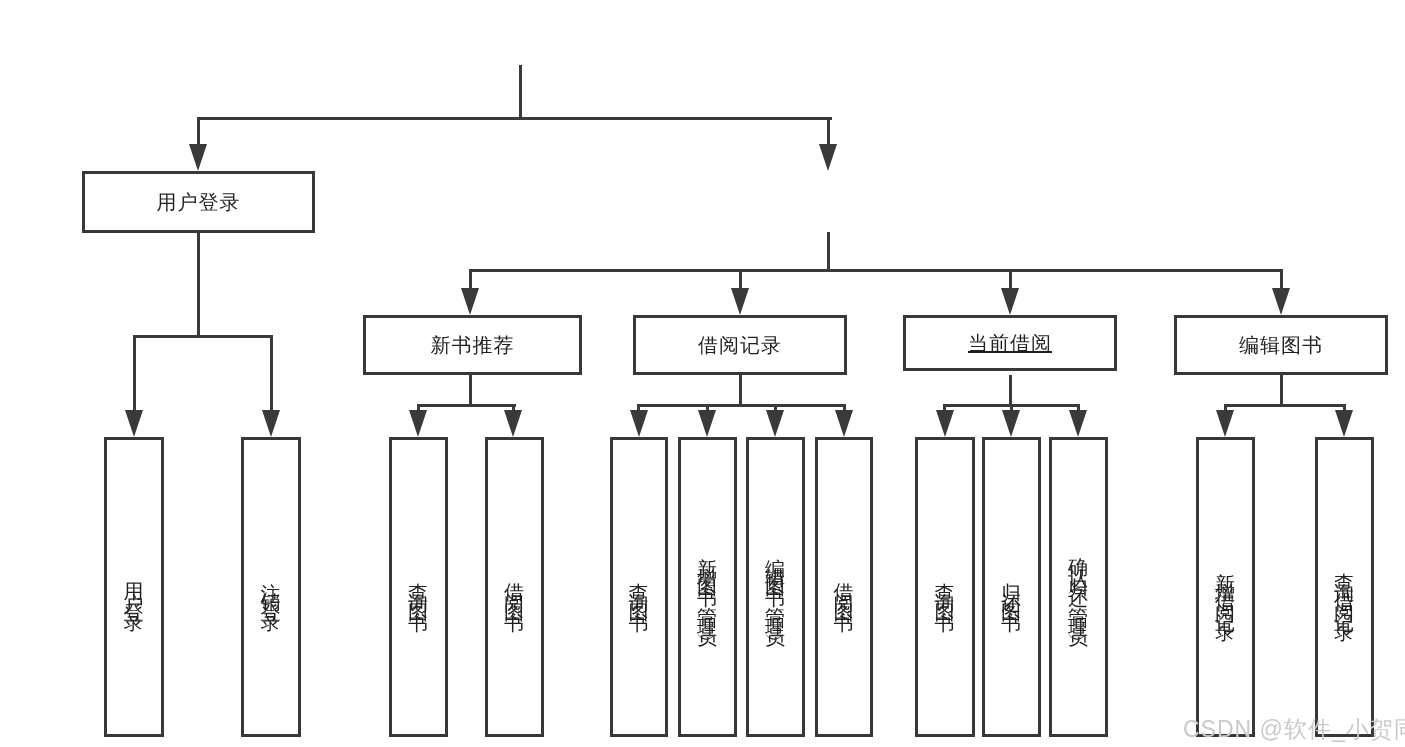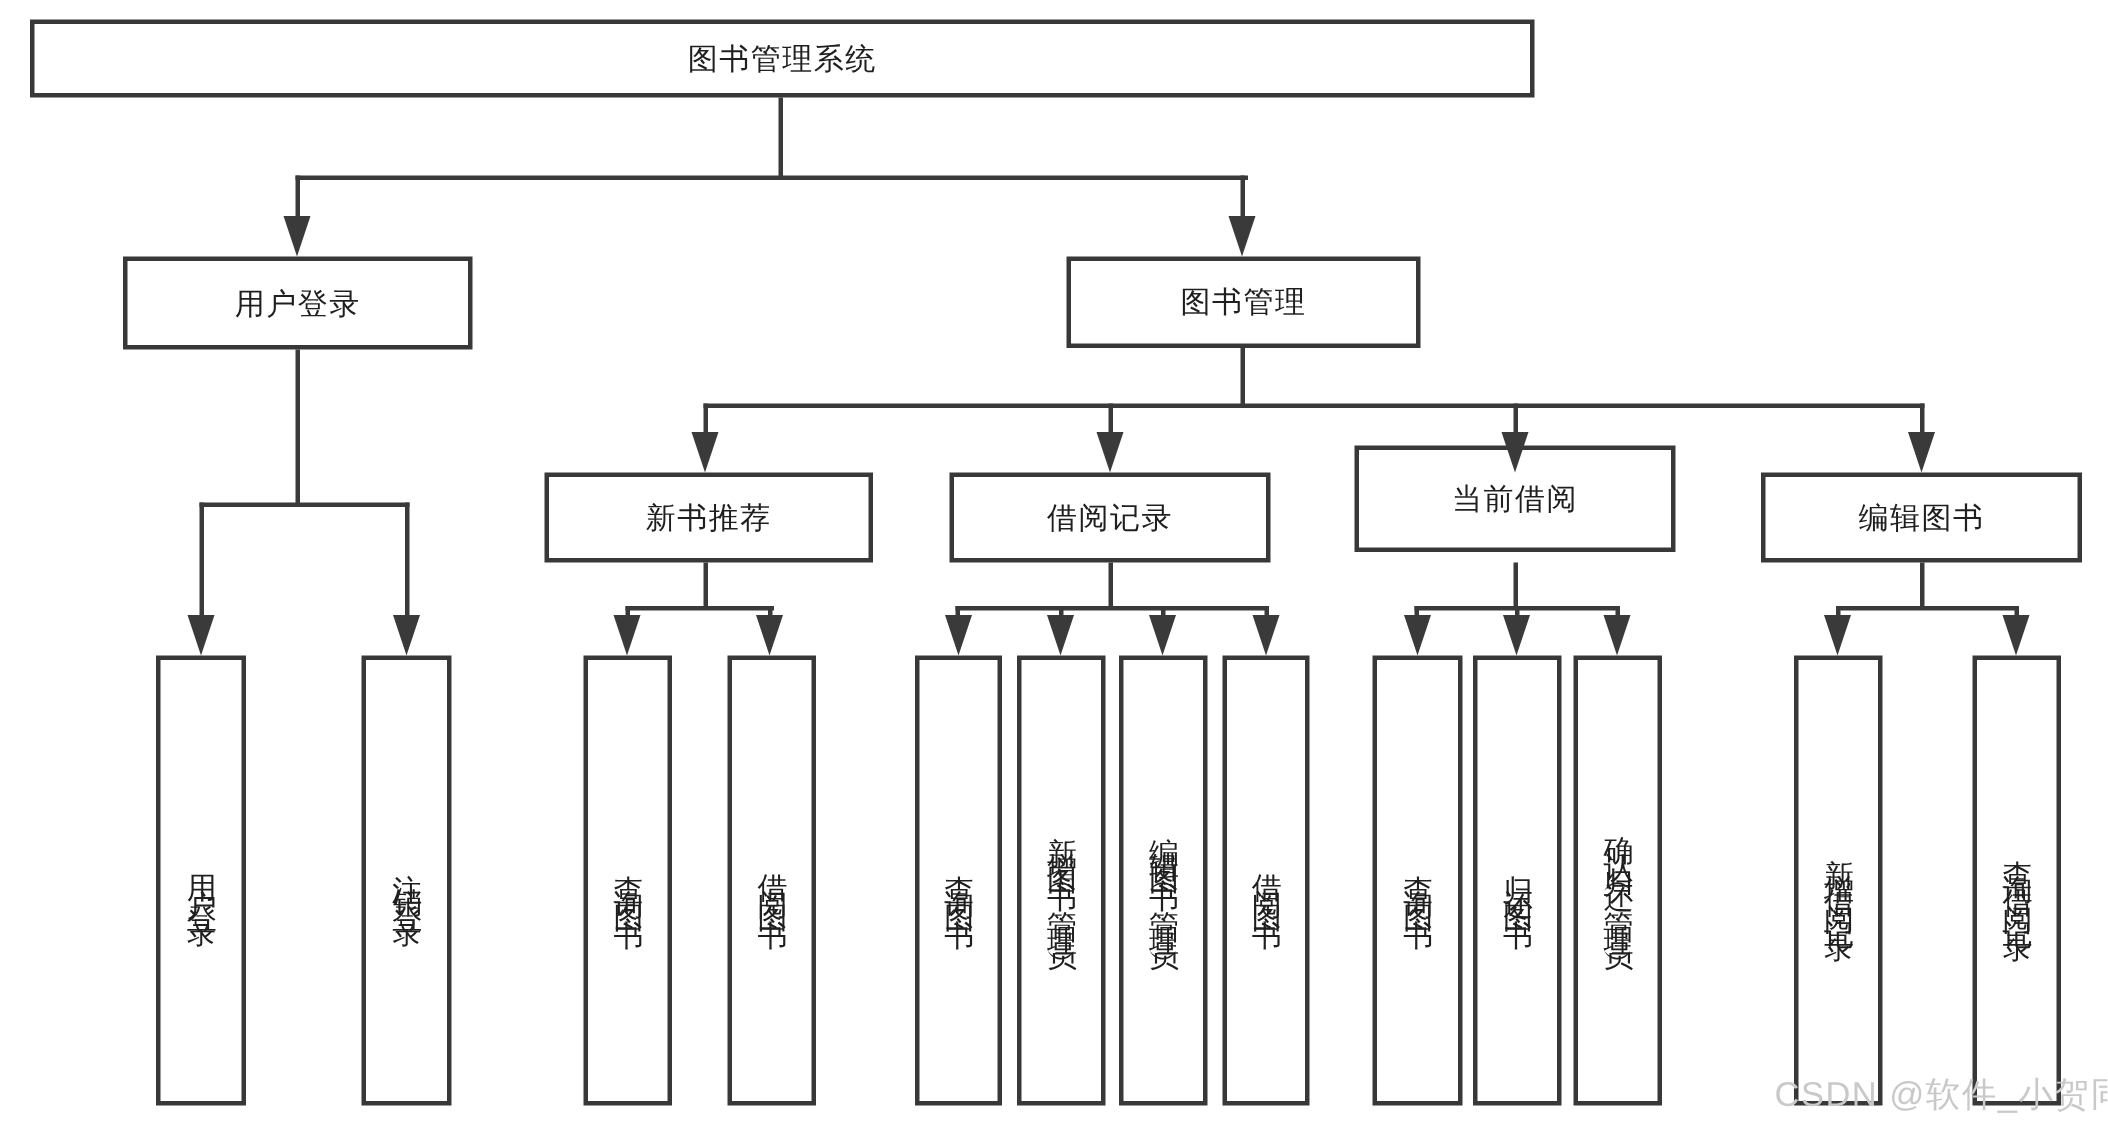--- a/index.html
+++ b/index.html
@@ -45,41 +45,35 @@
     letter-spacing:1px;
     z-index:5;
     white-space:nowrap;
   }
 </style>
 </head>
 <body>
 
 <div class="canvas">
 
-  <div class="node hnode" style="left:20px;top:13px;width:1003px;height:52px;">
-    <span>图书管理系统</span>
-  </div>
 
   <div class="node hnode" style="left:82px;top:171px;width:233px;height:62px;">
     <span>用户登录</span>
   </div>
 
-  <div class="node hnode" style="left:711px;top:171px;width:236px;height:61px;">
-    <span>图书管理</span>
-  </div>
 
   <div class="node hnode" style="left:363px;top:315px;width:219px;height:60px;">
     <span>新书推荐</span>
   </div>
 
   <div class="node hnode" style="left:633px;top:315px;width:214px;height:60px;">
     <span>借阅记录</span>
   </div>
 
-  <div class="node hnode" style="left:903px;top:297px;width:214px;height:71px;">
+  <div class="node hnode" style="left:903px;top:315px;width:214px;height:56px;text-decoration:underline;">
     <span>当前借阅</span>
   </div>
 
   <div class="node hnode" style="left:1174px;top:315px;width:214px;height:60px;">
     <span>编辑图书</span>
   </div>
 
   <div class="node leaf" style="left:104px;width:60px;">
     <span>用户登录</span>
   </div>

